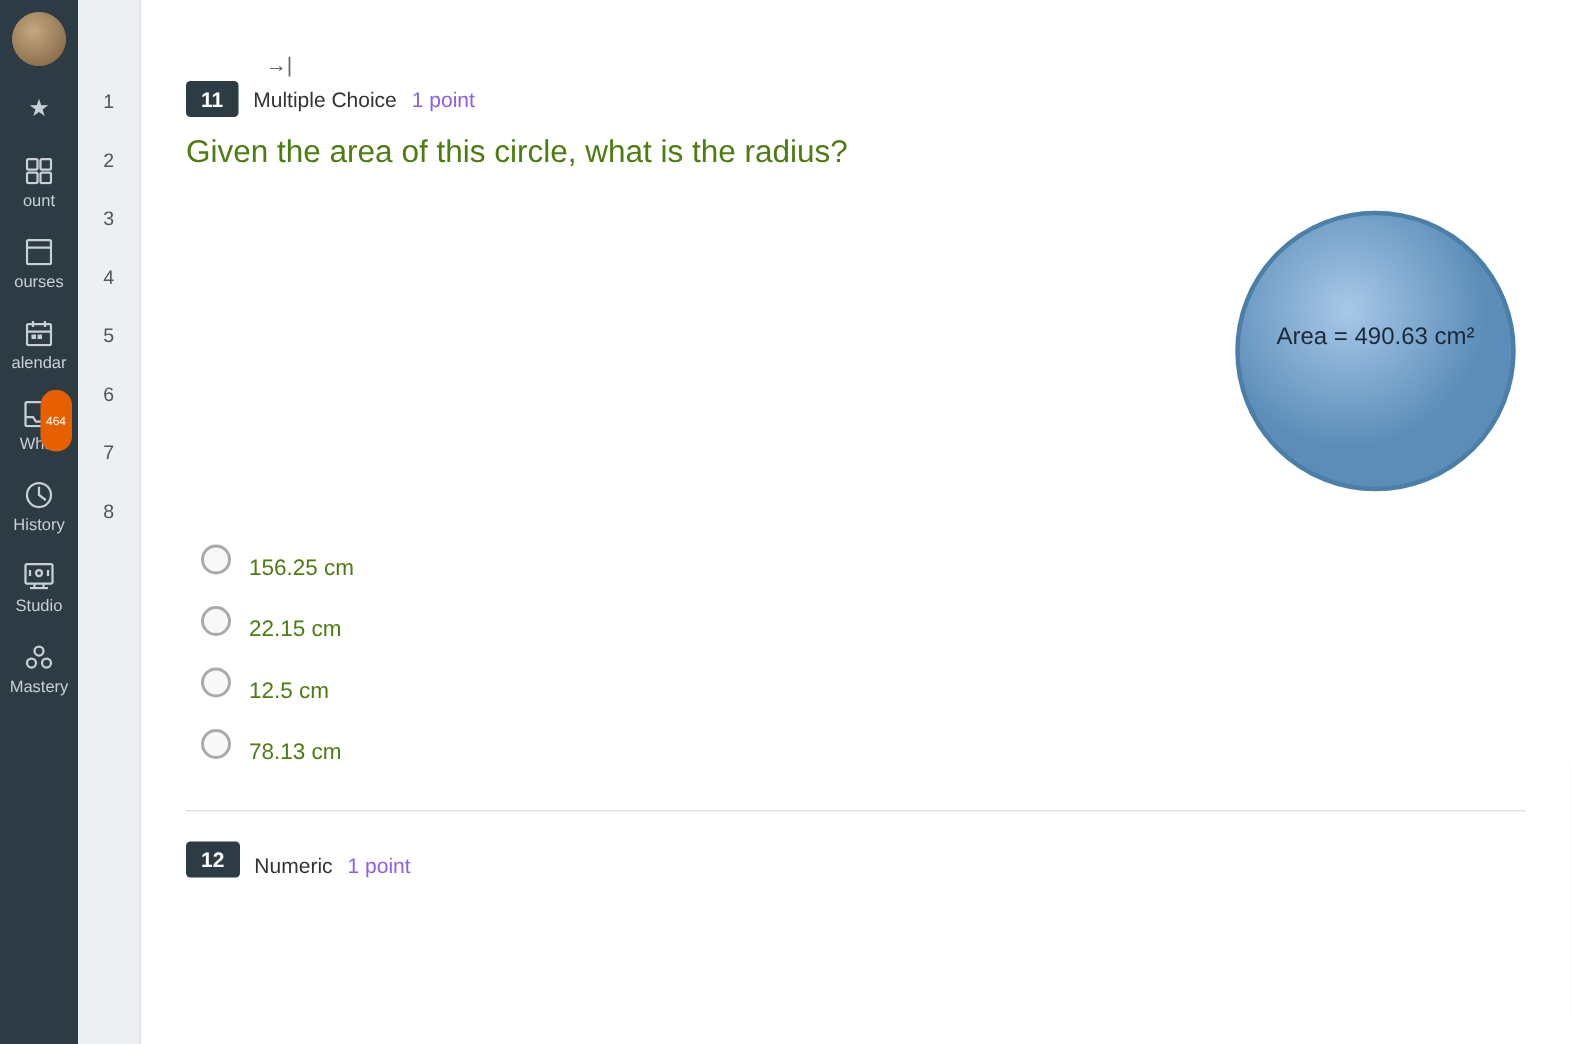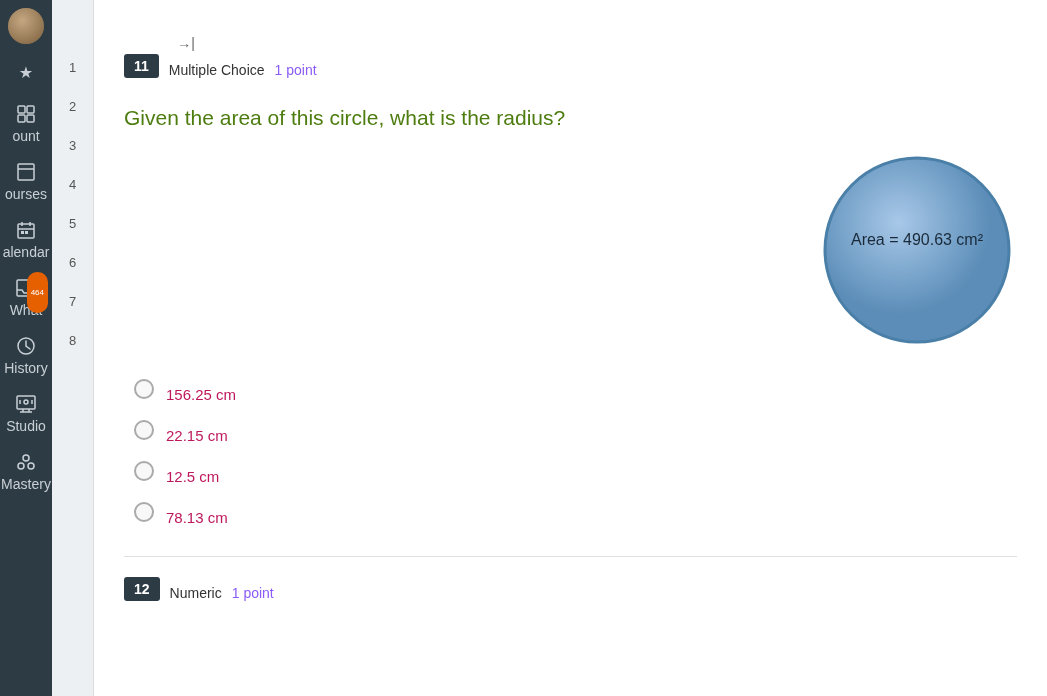--- a/index.html
+++ b/index.html
@@ -61,21 +61,21 @@
       height: 24px;
       display: flex;
       align-items: center;
       justify-content: center;
       margin-bottom: 2px;
       font-size: 16px;
       color: #c9d0d5;
     }
 
     .nav-label {
-      font-size: 14px;
+      font-size: 11px;
       text-align: center;
       color: #c9d0d5;
     }
 
     .nav-badge {
       background: #e66000;
       color: white;
       border-radius: 10px;
       font-size: 8px;
       padding: 16px 4px;
@@ -112,23 +112,23 @@
       padding: 20px 30px;
     }
 
     
     .question-block {
       margin-bottom: 30px;
     }
 
     .question-header {
       display: flex;
-      align-items: flex-end;
+      align-items: center;
       gap: 10px;
-      margin-bottom: 28px;
+      margin-bottom: 12px;
     }
 
     .question-number-badge {
       background: #2d3b45;
       color: white;
       font-size: 14px;
       font-weight: bold;
       padding: 4px 10px;
       border-radius: 3px;
       min-width: 32px;
@@ -187,21 +187,21 @@
       border: 2px solid #aaa;
       background: #f8f8f8;
       flex-shrink: 0;
       display: flex;
       align-items: center;
       justify-content: center;
     }
 
     .answer-text {
       font-size: 15px;
-      color: #be185d;
+      color: #4d7c0f;
       margin-top: 12px;
     }
 
     
     .question-12-header {
       display: flex;
       align-items: flex-end;
       gap: 10px;
       margin-bottom: 8px;
     }

